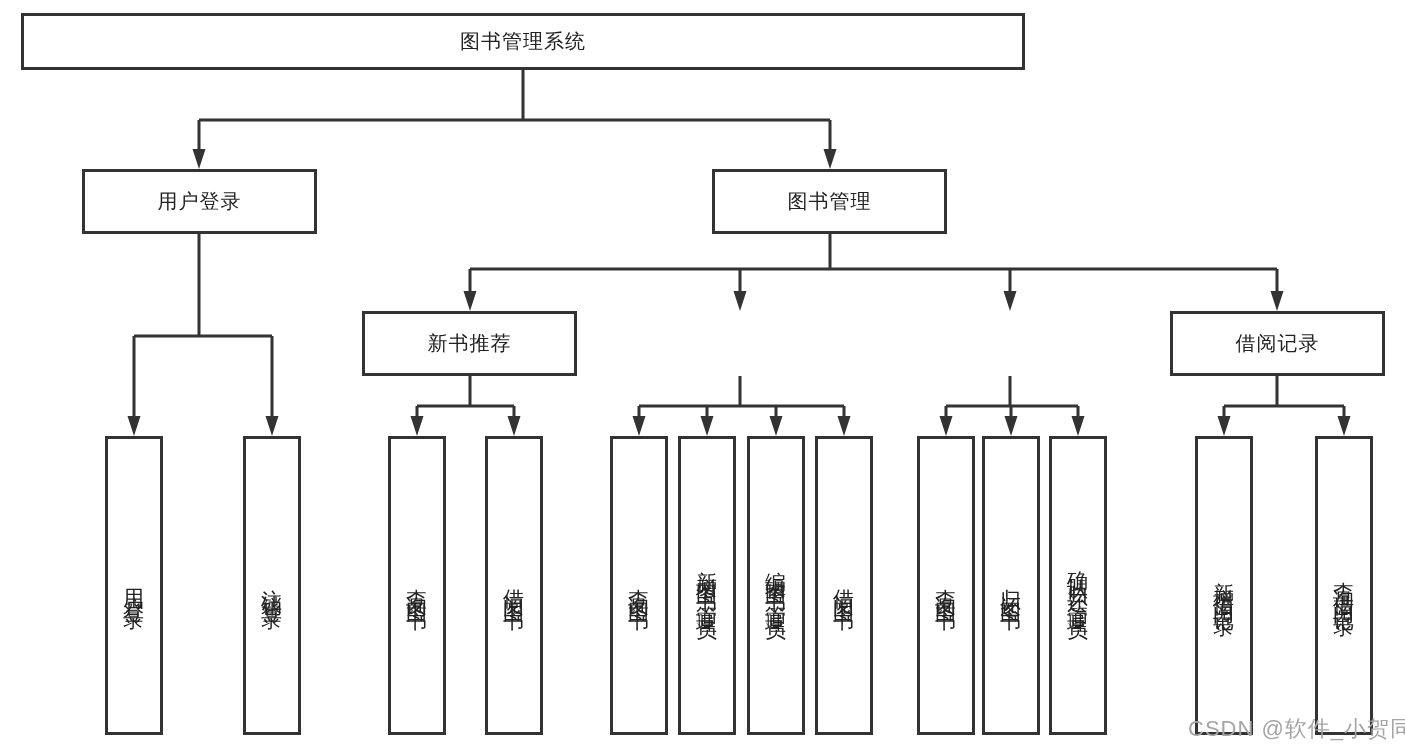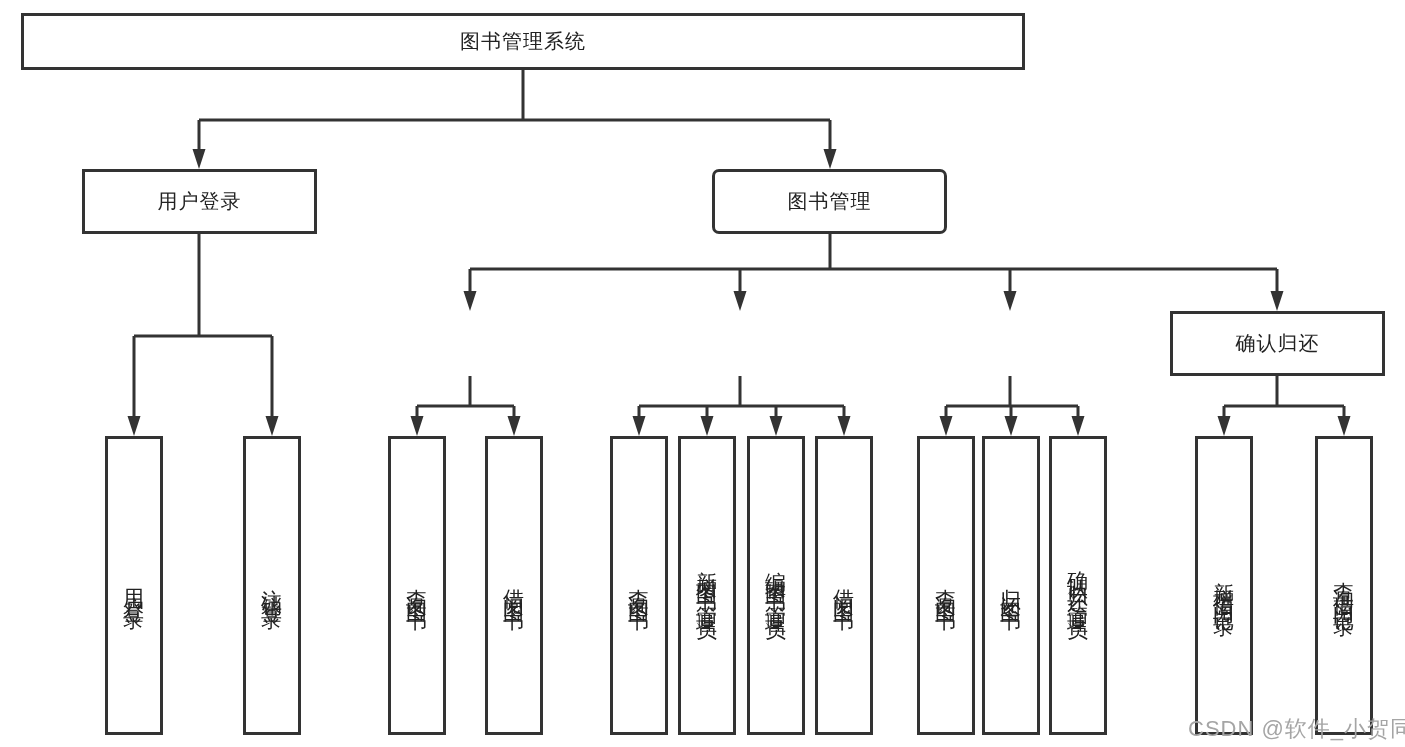--- a/index.html
+++ b/index.html
@@ -38,21 +38,21 @@
     writing-mode: vertical-rl;
     text-orientation: mixed;
     font-size: 21px;
     line-height: 1;
     letter-spacing: 7px;
   }
 
   
   .n-root      { left: 21px;  top: 13px;  width: 1004px; height: 57px; }
   .n-login     { left: 82px;  top: 169px; width: 235px;  height: 65px; }
-  .n-mgmt      { left: 712px; top: 169px; width: 235px;  height: 65px; border-radius: 7px; }
+  .n-mgmt      { left: 712px; top: 169px; width: 235px;  height: 65px; }
   .n-newbook   { left: 362px;  top: 311px; width: 215px; height: 65px; }
   .n-borrow    { left: 632px;  top: 311px; width: 215px; height: 65px; }
   .n-current   { left: 902px;  top: 311px; width: 215px; height: 65px; }
   .n-records   { left: 1170px; top: 311px; width: 215px; height: 65px; }
 
   .leaf { top: 436px; width: 58px; height: 299px; }
   .l-login    { left: 105px; }
   .l-logout   { left: 243px; }
   .l-nbq      { left: 388px; }
   .l-nbb      { left: 485px; }
@@ -110,22 +110,25 @@
     <span>图书管理系统</span>
   </div>
 
   <div class="hnode n-login">
     <span>用户登录</span>
   </div>
   <div class="hnode n-mgmt">
     <span>图书管理</span>
   </div>
 
+  <div class="hnode n-newbook">
+    <span>新书推荐</span>
+  </div>
   <div class="hnode n-records">
-    <span>确认归还</span>
+    <span>借阅记录</span>
   </div>
 
   <div class="vnode leaf l-login">
     <span>用户登录</span>
   </div>
   <div class="vnode leaf l-logout">
     <span>注销登录</span>
   </div>
 
   <div class="vnode leaf l-nbq">

